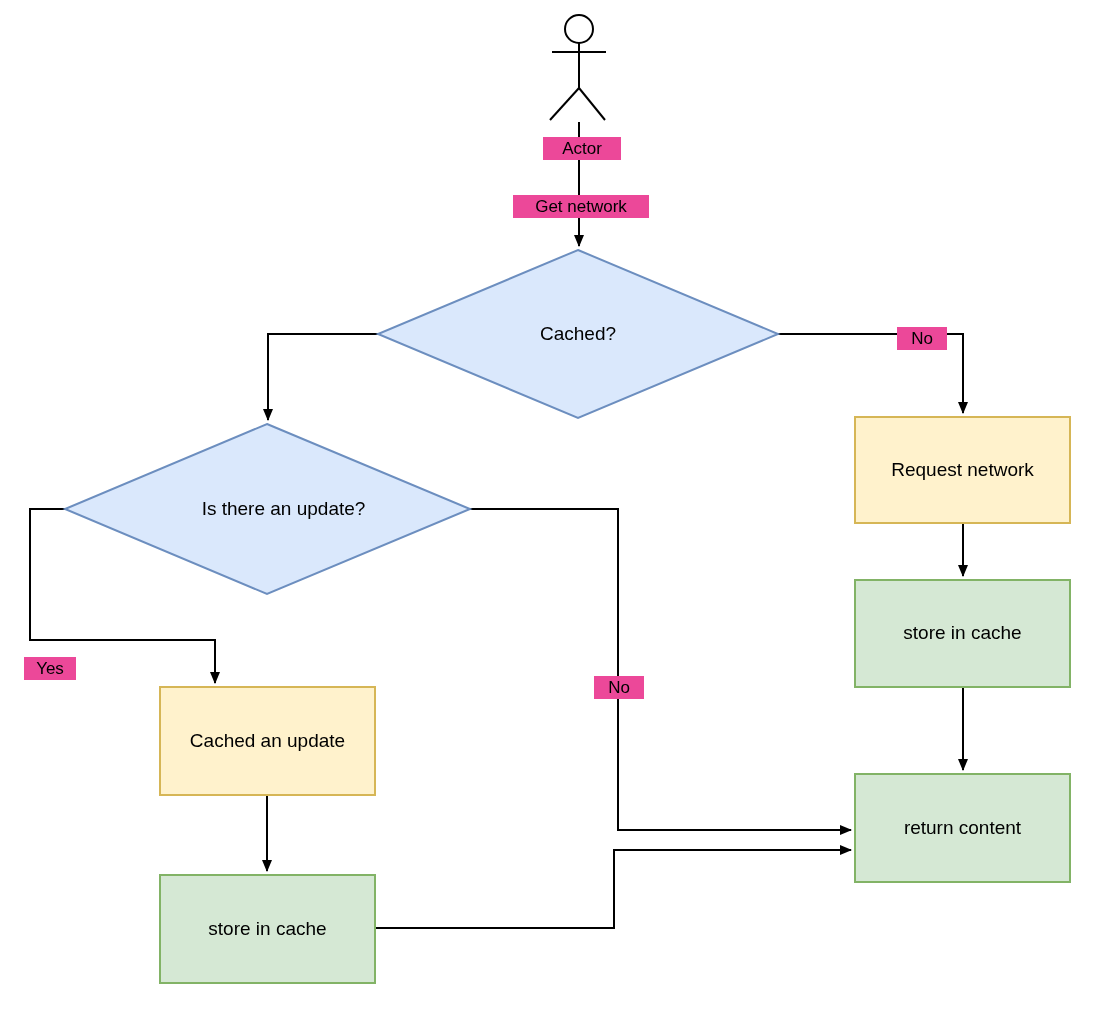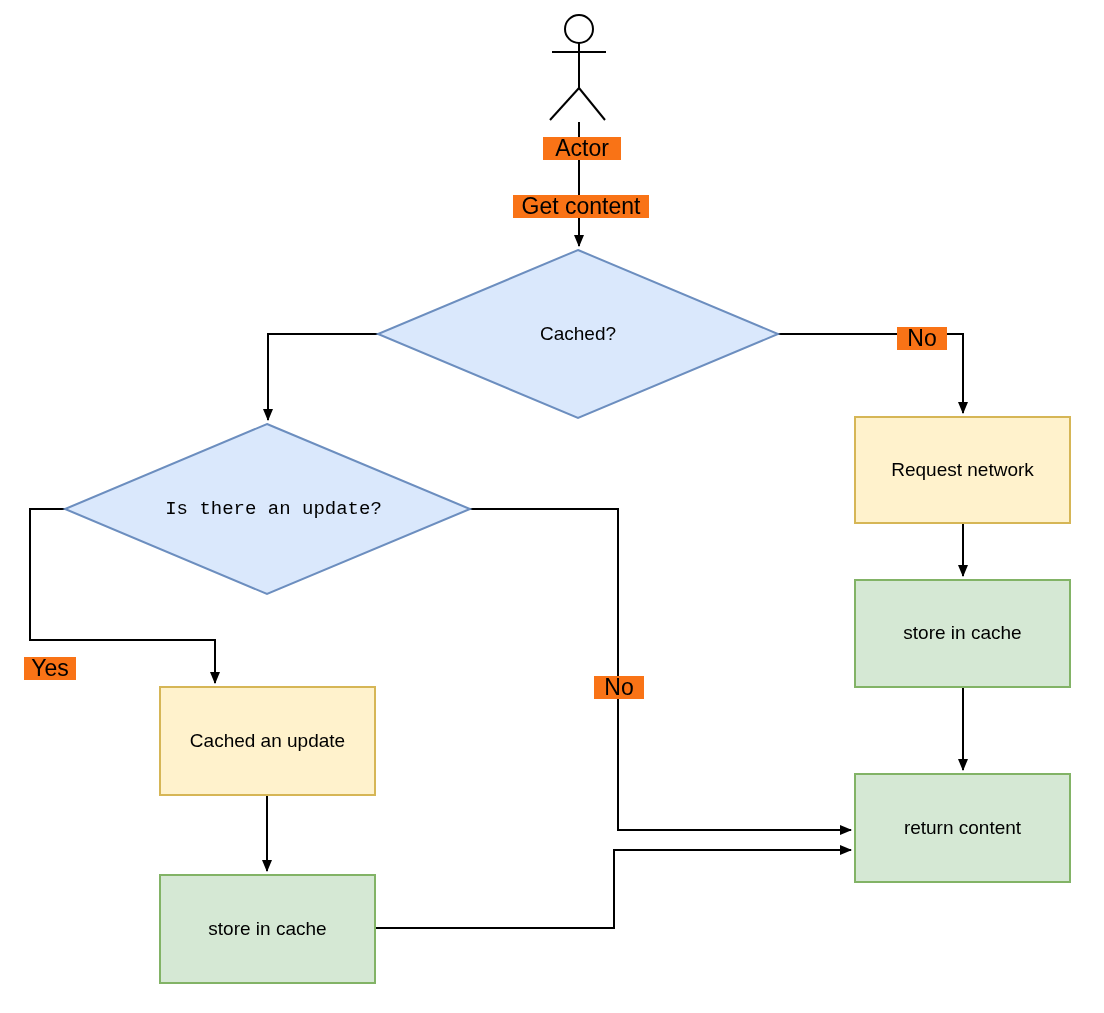--- a/index.html
+++ b/index.html
@@ -29,23 +29,23 @@
     font-size: 19px;
     color: #000000;
     line-height: 1.2;
     pointer-events: none;
   }
   .edge-label {
     position: absolute;
     display: flex;
     align-items: center;
     justify-content: center;
-    font-size: 23px;
+    font-size: 17px;
     color: #000000;
-    background: #f97316;
+    background: #ec4899;
     padding: 0 3px;
     pointer-events: none;
   }
 </style>
 </head>
 <body>
 
 <div class="canvas">
 
   <svg width="1104" height="1013" viewBox="0 0 1104 1013">
@@ -81,27 +81,27 @@
     <rect x="855" y="417" width="215" height="106" fill="#fff2cc" stroke="#d6b656" stroke-width="2"></rect>
     <rect x="160" y="687" width="215" height="108" fill="#fff2cc" stroke="#d6b656" stroke-width="2"></rect>
 
     <rect x="855" y="580" width="215" height="107" fill="#d5e8d4" stroke="#82b366" stroke-width="2"></rect>
     <rect x="855" y="774" width="215" height="108" fill="#d5e8d4" stroke="#82b366" stroke-width="2"></rect>
     <rect x="160" y="875" width="215" height="108" fill="#d5e8d4" stroke="#82b366" stroke-width="2"></rect>
   </svg>
 
   <div class="edge-label" style="left:543px; top:137px; width:72px; height:23px;">Actor</div>
 
-  <div class="edge-label" style="left:513px; top:195px; width:130px; height:23px;">Get content</div>
+  <div class="edge-label" style="left:513px; top:195px; width:130px; height:23px;">Get network</div>
 
   <div class="label" style="left:378px; top:250px; width:400px; height:168px;text-align:right;">Cached?</div>
 
   <div class="edge-label" style="left:897px; top:327px; width:44px; height:23px;">No</div>
 
-  <div class="label" style="left:71px; top:424px; width:405px; height:170px;font-family:Liberation Mono, monospace;">Is there an update?</div>
+  <div class="label" style="left:81px; top:424px; width:405px; height:170px;">Is there an update?</div>
 
   <div class="label" style="left:855px; top:417px; width:215px; height:106px;">Request network</div>
 
   <div class="label" style="left:855px; top:580px; width:215px; height:107px;">store in cache</div>
 
   <div class="label" style="left:855px; top:774px; width:215px; height:108px;">return content</div>
 
   <div class="edge-label" style="left:24px; top:657px; width:46px; height:23px;">Yes</div>
 
   <div class="edge-label" style="left:594px; top:676px; width:44px; height:23px;">No</div>

